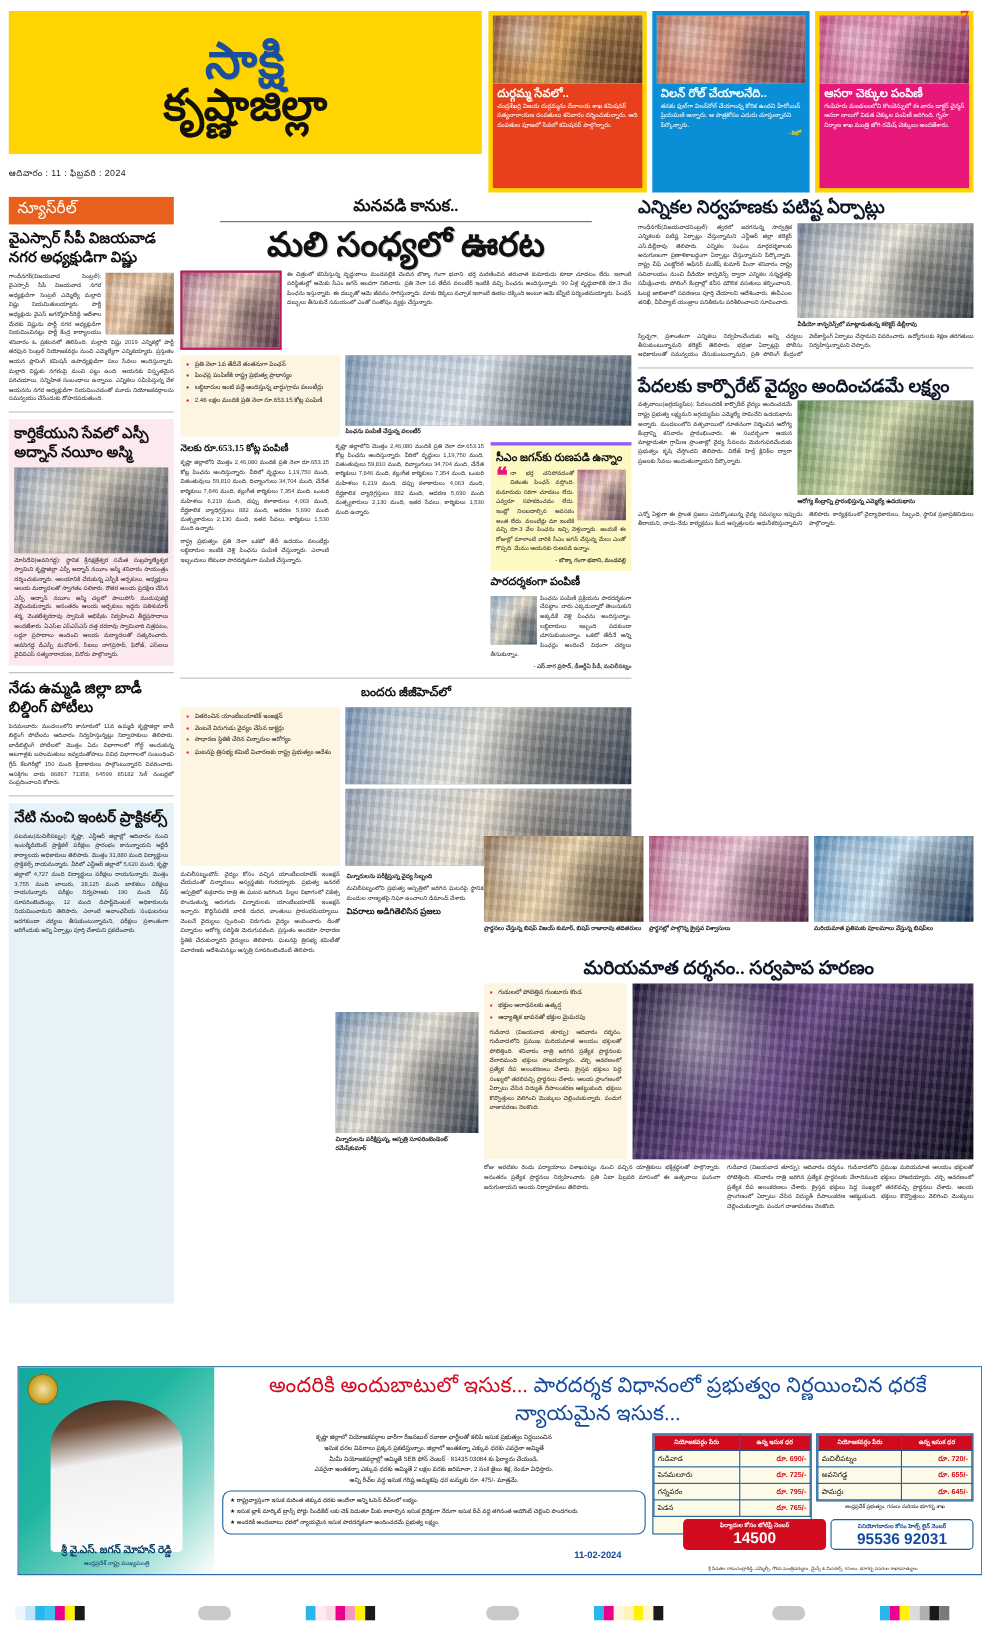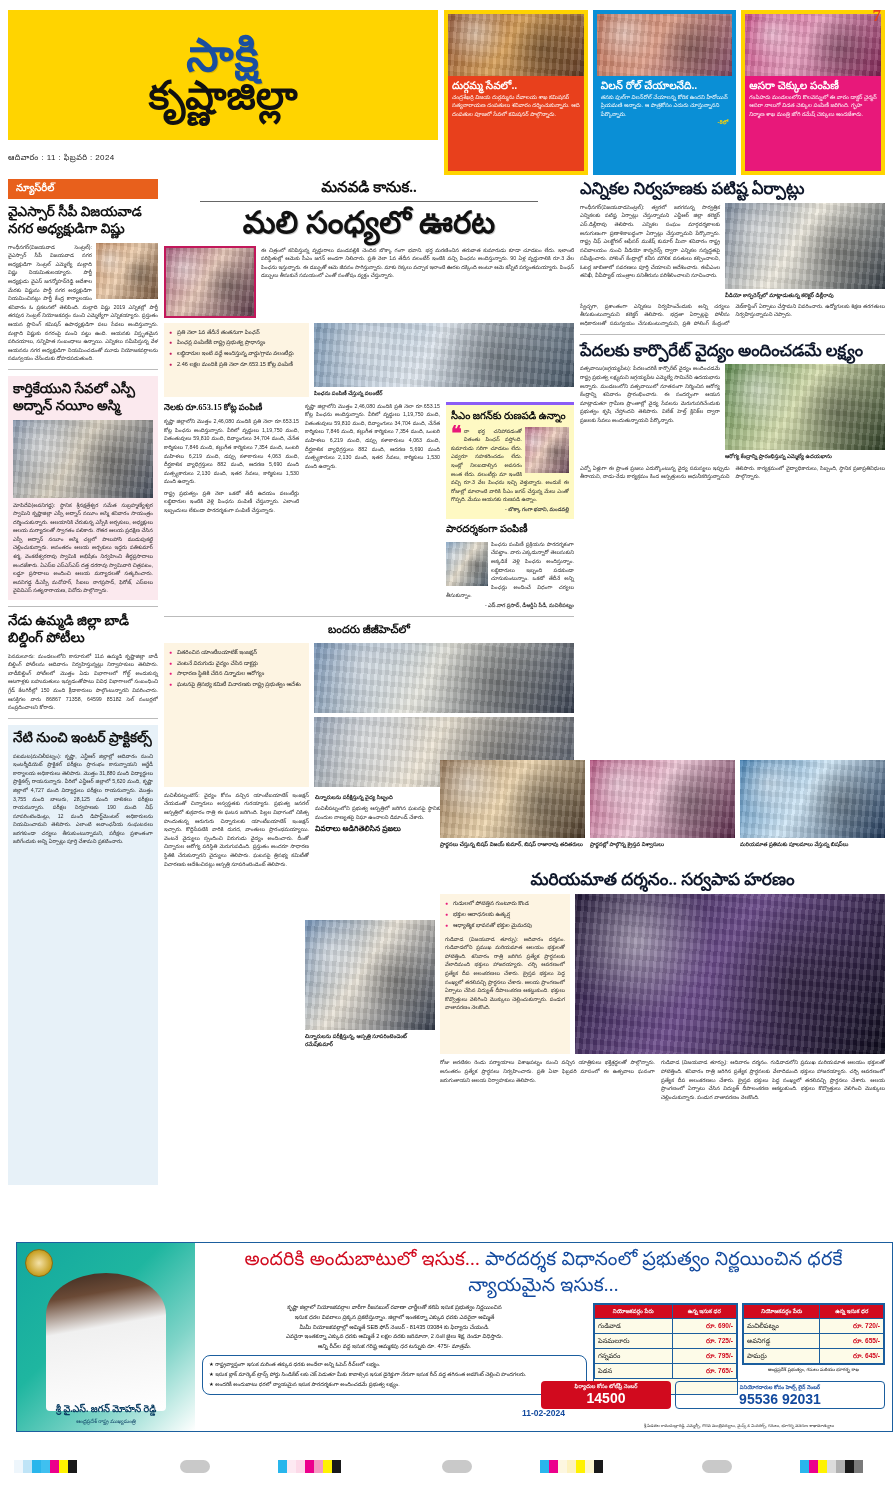--- a/index.html
+++ b/index.html
@@ -65,21 +65,21 @@
       repeating-linear-gradient(5deg, rgba(0,0,0,.05) 0 5px, rgba(255,255,255,.05) 5px 11px);
   }
 
   
   .content { display: flex; gap: 6px; padding: 4px 8px 0 8px; height: 1010px; }
   .col-left { width: 150px; display: flex; flex-direction: column; }
   .col-mid { width: 410px; display: flex; flex-direction: column; }
   .col-right { width: 305px; display: flex; flex-direction: column; }
 
   .newsreel-tag {
-    background: #E8601C; color: #fff; font-size: 10px; font-weight: bold;
+    background: #E8601C; color: #fff; font-size: 14px; font-weight: normal;
     padding: 3px 8px; display: inline-block; margin-bottom: 5px;
     font-family: "Liberation Serif", serif;
   }
   .hl-l { font-size: 13.5px; font-weight: bold; color: #111; line-height: 1.25;
           font-family: "Liberation Serif", serif; margin-bottom: 5px; }
   .hl-r { font-size: 16.5px; font-weight: bold; color: #0f172a; line-height: 1.2;
           font-family: "Liberation Serif", serif; margin-bottom: 4px; }
   .hl-big-small { font-size: 15px; font-weight: bold; text-align: center; color: #111;
                   font-family: "Liberation Serif", serif; }
   .hl-big { font-size: 31px; font-weight: bold; text-align: center; color: #111;
@@ -494,21 +494,21 @@
                   <td class="price">రూ. 645/-</td>
                 </tr>
               </tbody>
                 </table>
             </div>
             <div class="ad-dept">ఆంధ్రప్రదేశ్ ప్రభుత్వం, గనులు మరియు భూగర్భ శాఖ</div>
           </div>
         </div>
       </div>
 
-      <div class="phone-row" style="position:absolute;right:7px;bottom:22px;width:344px;">
+      <div class="phone-row" style="position:absolute;right:7px;bottom:22px;width:264px;">
         <div class="ph-red">
           <div class="lbl">ఫిర్యాదుల కోసం టోల్‌ఫ్రీ నెంబర్</div>
           <div class="num">14500</div>
         </div>
         <div class="ph-wh">
           <div class="lbl">వినియోగదారుల కోసం హెల్ప్ లైన్ నెంబర్</div>
           <div class="num">95536 92031</div>
         </div>
       </div>
 

